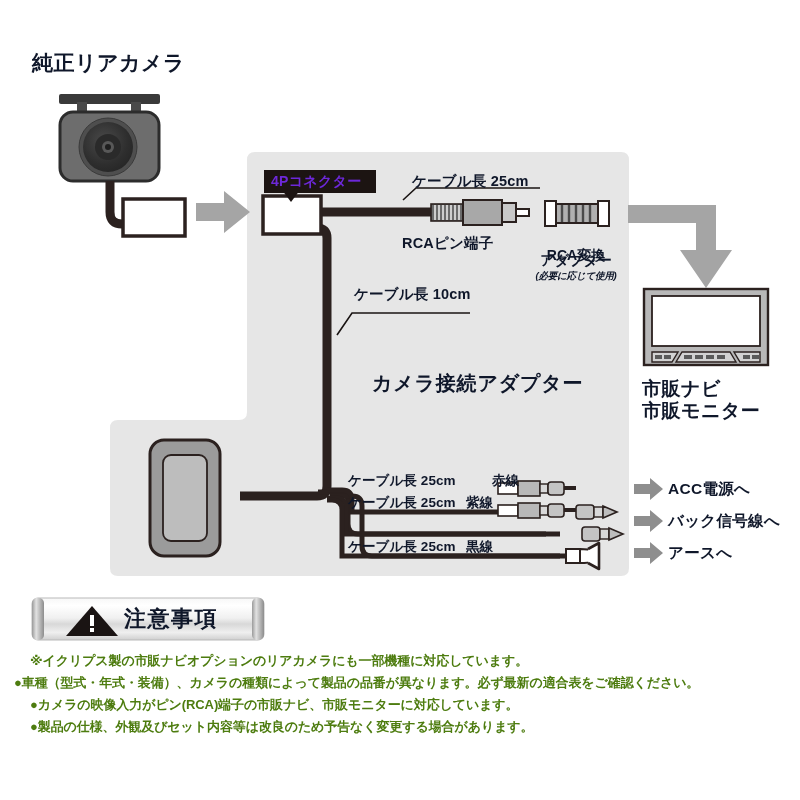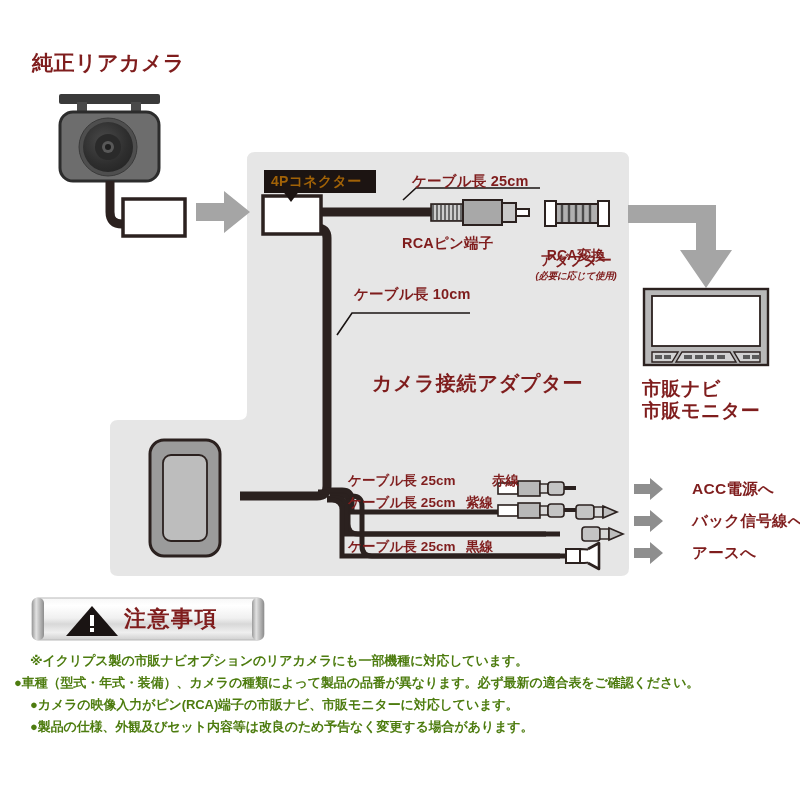--- a/index.html
+++ b/index.html
@@ -21,32 +21,32 @@
   #stage svg.layer {
     position: absolute;
     left: 0;
     top: 0;
     width: 800px;
     height: 800px;
   }
   .txt {
     position: absolute;
     white-space: pre;
-    color: #7f1d1d;
+    color: #0f172a;
     line-height: 1.0;
   }
   .t-title {
     font-size: 21px;
     font-weight: bold;
     letter-spacing: 0.5px;
   }
   .t-badge {
     font-size: 14px;
     font-weight: bold;
-    color: #a16207;
+    color: #6d28d9;
     letter-spacing: 0.3px;
   }
   .t-cable {
     font-size: 14.5px;
     font-weight: bold;
     letter-spacing: 0.2px;
   }
   .t-part {
     font-size: 14.5px;
     font-weight: bold;
@@ -78,21 +78,20 @@
   }
   .t-wire {
     font-size: 13.5px;
     font-weight: bold;
     letter-spacing: 0.1px;
   }
   .t-dest {
     font-size: 15.5px;
     font-weight: bold;
     letter-spacing: 0.3px;
-    margin-left: 24px;
   }
   .t-warn {
     font-size: 22px;
     font-weight: bold;
     letter-spacing: 1.5px;
   }
   .t-note {
     font-size: 13px;
     font-weight: bold;
     letter-spacing: -0.1px;

